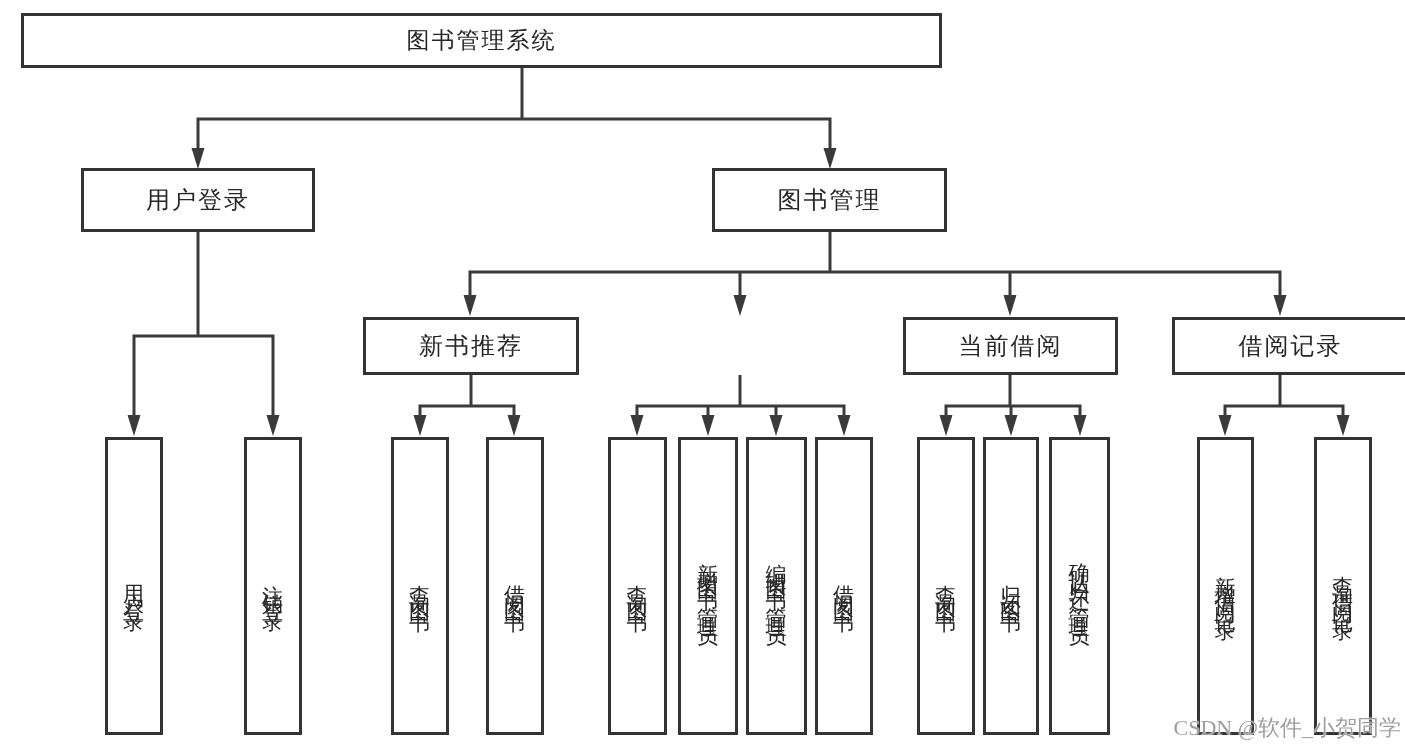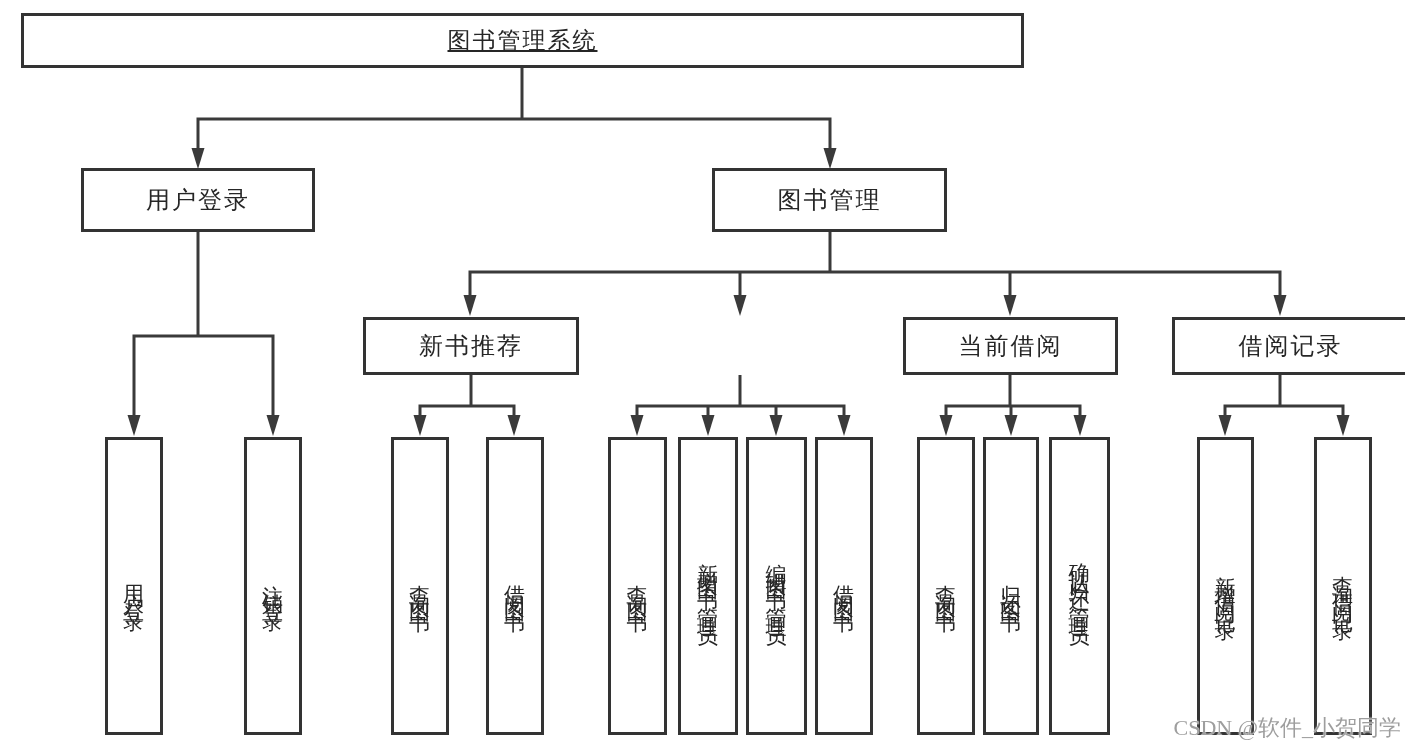--- a/index.html
+++ b/index.html
@@ -114,21 +114,21 @@
     <polygon points="701.5,415 714.5,415 708,436"></polygon>
     <polygon points="769.5,415 782.5,415 776,436"></polygon>
     <polygon points="837.5,415 850.5,415 844,436"></polygon>
     <polygon points="939.5,415 952.5,415 946,436"></polygon>
     <polygon points="1004.5,415 1017.5,415 1011,436"></polygon>
     <polygon points="1073.5,415 1086.5,415 1080,436"></polygon>
     <polygon points="1218.5,415 1231.5,415 1225,436"></polygon>
     <polygon points="1336.5,415 1349.5,415 1343,436"></polygon>
   </svg>
 
-  <div class="box root" style="left:21px; top:13px; width:1003px; height:55px;text-decoration:underline;">
+  <div class="box root" style="left:21px; top:13px; width:921px; height:55px;">
     <span class="h-label">图书管理系统</span>
   </div>
 
   <div class="box" style="left:81px; top:168px; width:234px; height:64px;">
     <span class="h-label">用户登录</span>
   </div>
   <div class="box" style="left:712px; top:168px; width:235px; height:64px;">
     <span class="h-label">图书管理</span>
   </div>
 

